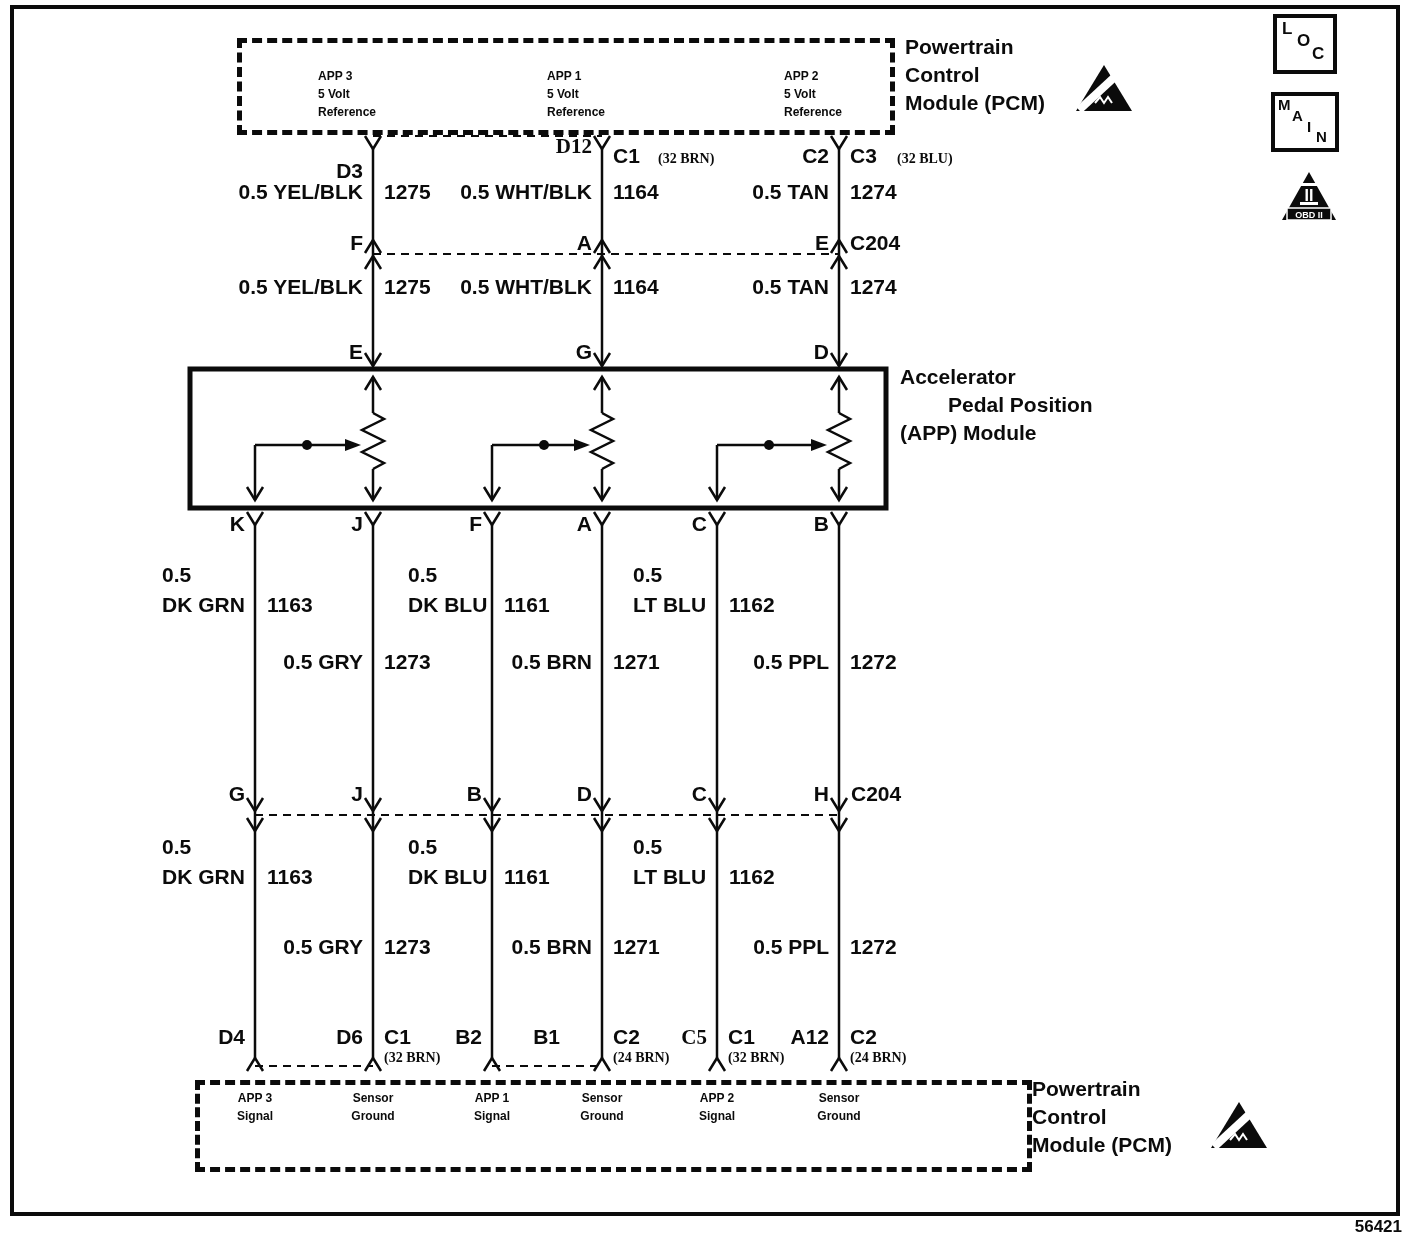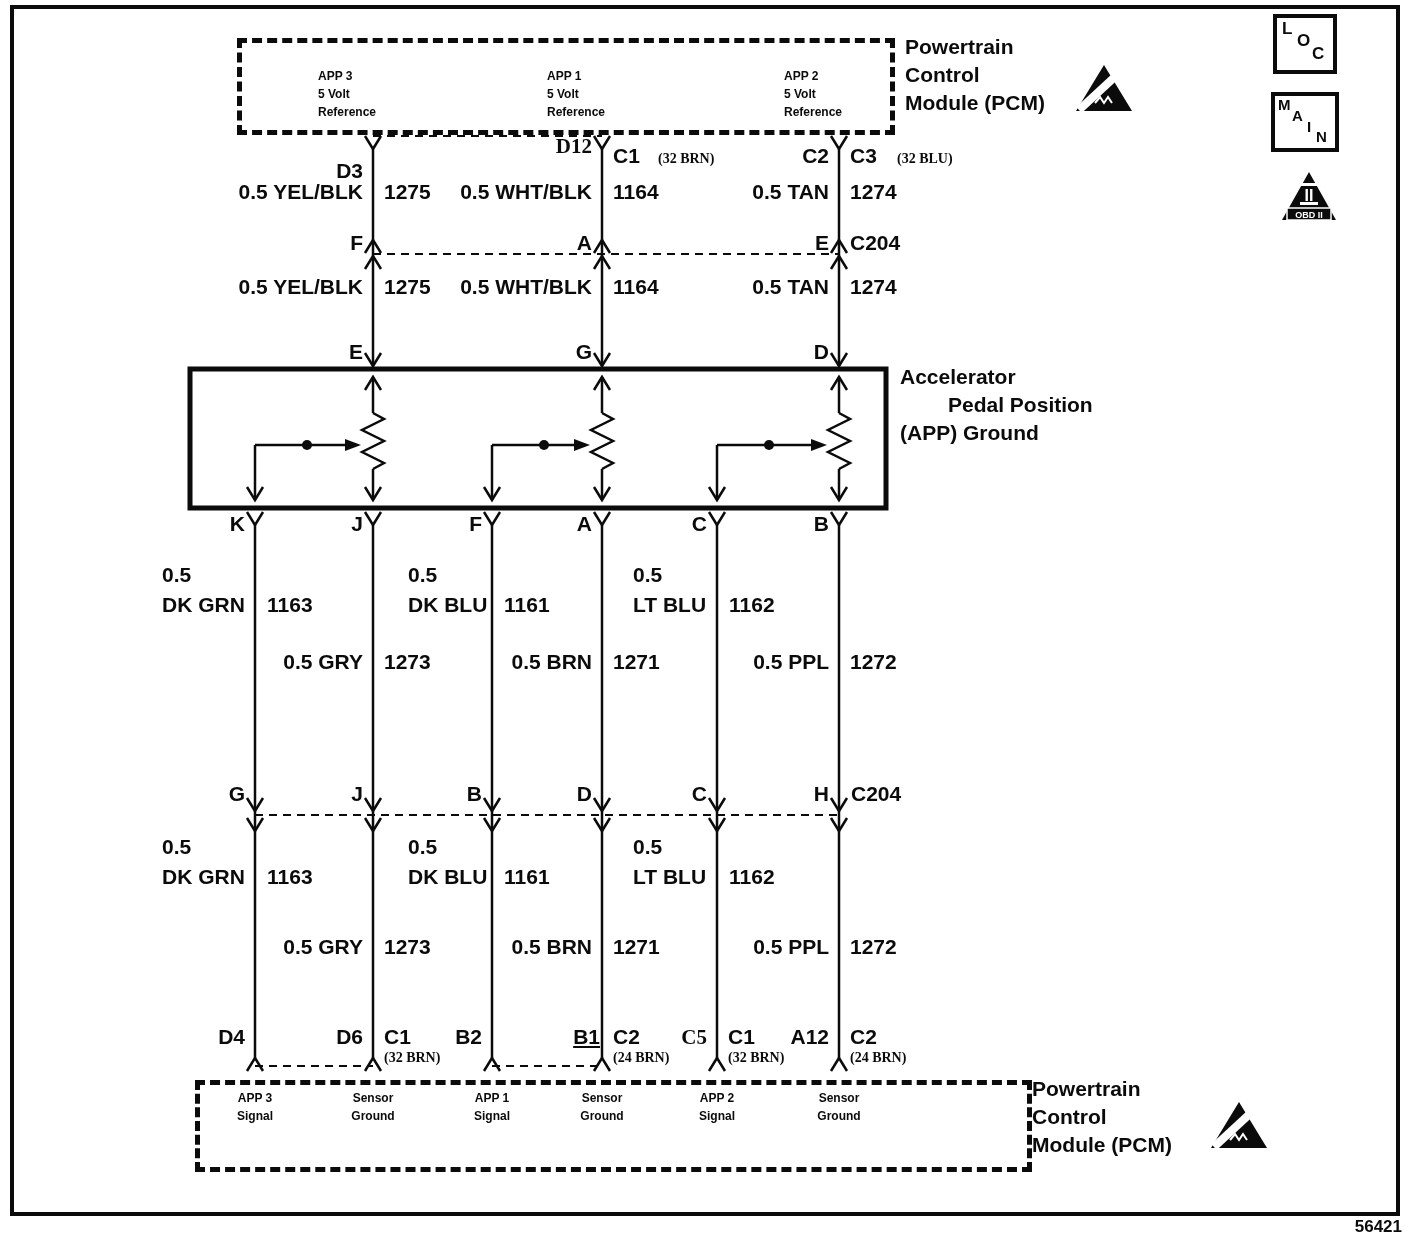--- a/index.html
+++ b/index.html
@@ -217,21 +217,21 @@
   <span class="t" style="left:613px;top:276px;">1164</span>
   <span class="t r" style="left:829px;top:276px;">0.5 TAN</span>
   <span class="t" style="left:850px;top:276px;">1274</span>
 
   <span class="t r" style="left:363px;top:341px;">E</span>
   <span class="t r" style="left:592px;top:341px;">G</span>
   <span class="t r" style="left:829px;top:341px;">D</span>
 
   <span class="t" style="left:900px;top:366px;">Accelerator</span>
   <span class="t" style="left:900px;top:394px;margin-left:48px;">Pedal Position</span>
-  <span class="t" style="left:900px;top:422px;">(APP) Ground</span>
+  <span class="t" style="left:900px;top:422px;">(APP) Module</span>
 
   <span class="t r" style="left:245px;top:513px;">K</span>
   <span class="t r" style="left:363px;top:513px;">J</span>
   <span class="t r" style="left:482px;top:513px;">F</span>
   <span class="t r" style="left:592px;top:513px;">A</span>
   <span class="t r" style="left:707px;top:513px;">C</span>
   <span class="t r" style="left:829px;top:513px;">B</span>
 
   <span class="t" style="left:162px;top:564px;">0.5</span>
   <span class="t" style="left:162px;top:594px;">DK GRN</span>
@@ -273,21 +273,21 @@
   <span class="t r" style="left:592px;top:936px;">0.5 BRN</span>
   <span class="t" style="left:613px;top:936px;">1271</span>
   <span class="t r" style="left:829px;top:936px;">0.5 PPL</span>
   <span class="t" style="left:850px;top:936px;">1272</span>
 
   <span class="t r" style="left:245px;top:1026px;">D4</span>
   <span class="t r" style="left:363px;top:1026px;">D6</span>
   <span class="t" style="left:384px;top:1026px;">C1</span>
   <span class="t sm" style="left:384px;top:1050px;">(32 BRN)</span>
   <span class="t r" style="left:482px;top:1026px;">B2</span>
-  <span class="t r" style="left:600px;top:1026px;text-decoration:underline;">B1</span>
+  <span class="t r" style="left:560px;top:1026px;">B1</span>
   <span class="t" style="left:613px;top:1026px;">C2</span>
   <span class="t sm" style="left:613px;top:1050px;">(24 BRN)</span>
   <span class="t r" style="left:707px;top:1026px;font-family:Liberation Serif, serif;">C5</span>
   <span class="t" style="left:728px;top:1026px;">C1</span>
   <span class="t sm" style="left:728px;top:1050px;">(32 BRN)</span>
   <span class="t r" style="left:829px;top:1026px;">A12</span>
   <span class="t" style="left:850px;top:1026px;">C2</span>
   <span class="t sm" style="left:850px;top:1050px;">(24 BRN)</span>
 
   <span class="t xs c" style="left:255px;top:1090px;">APP 3</span>

